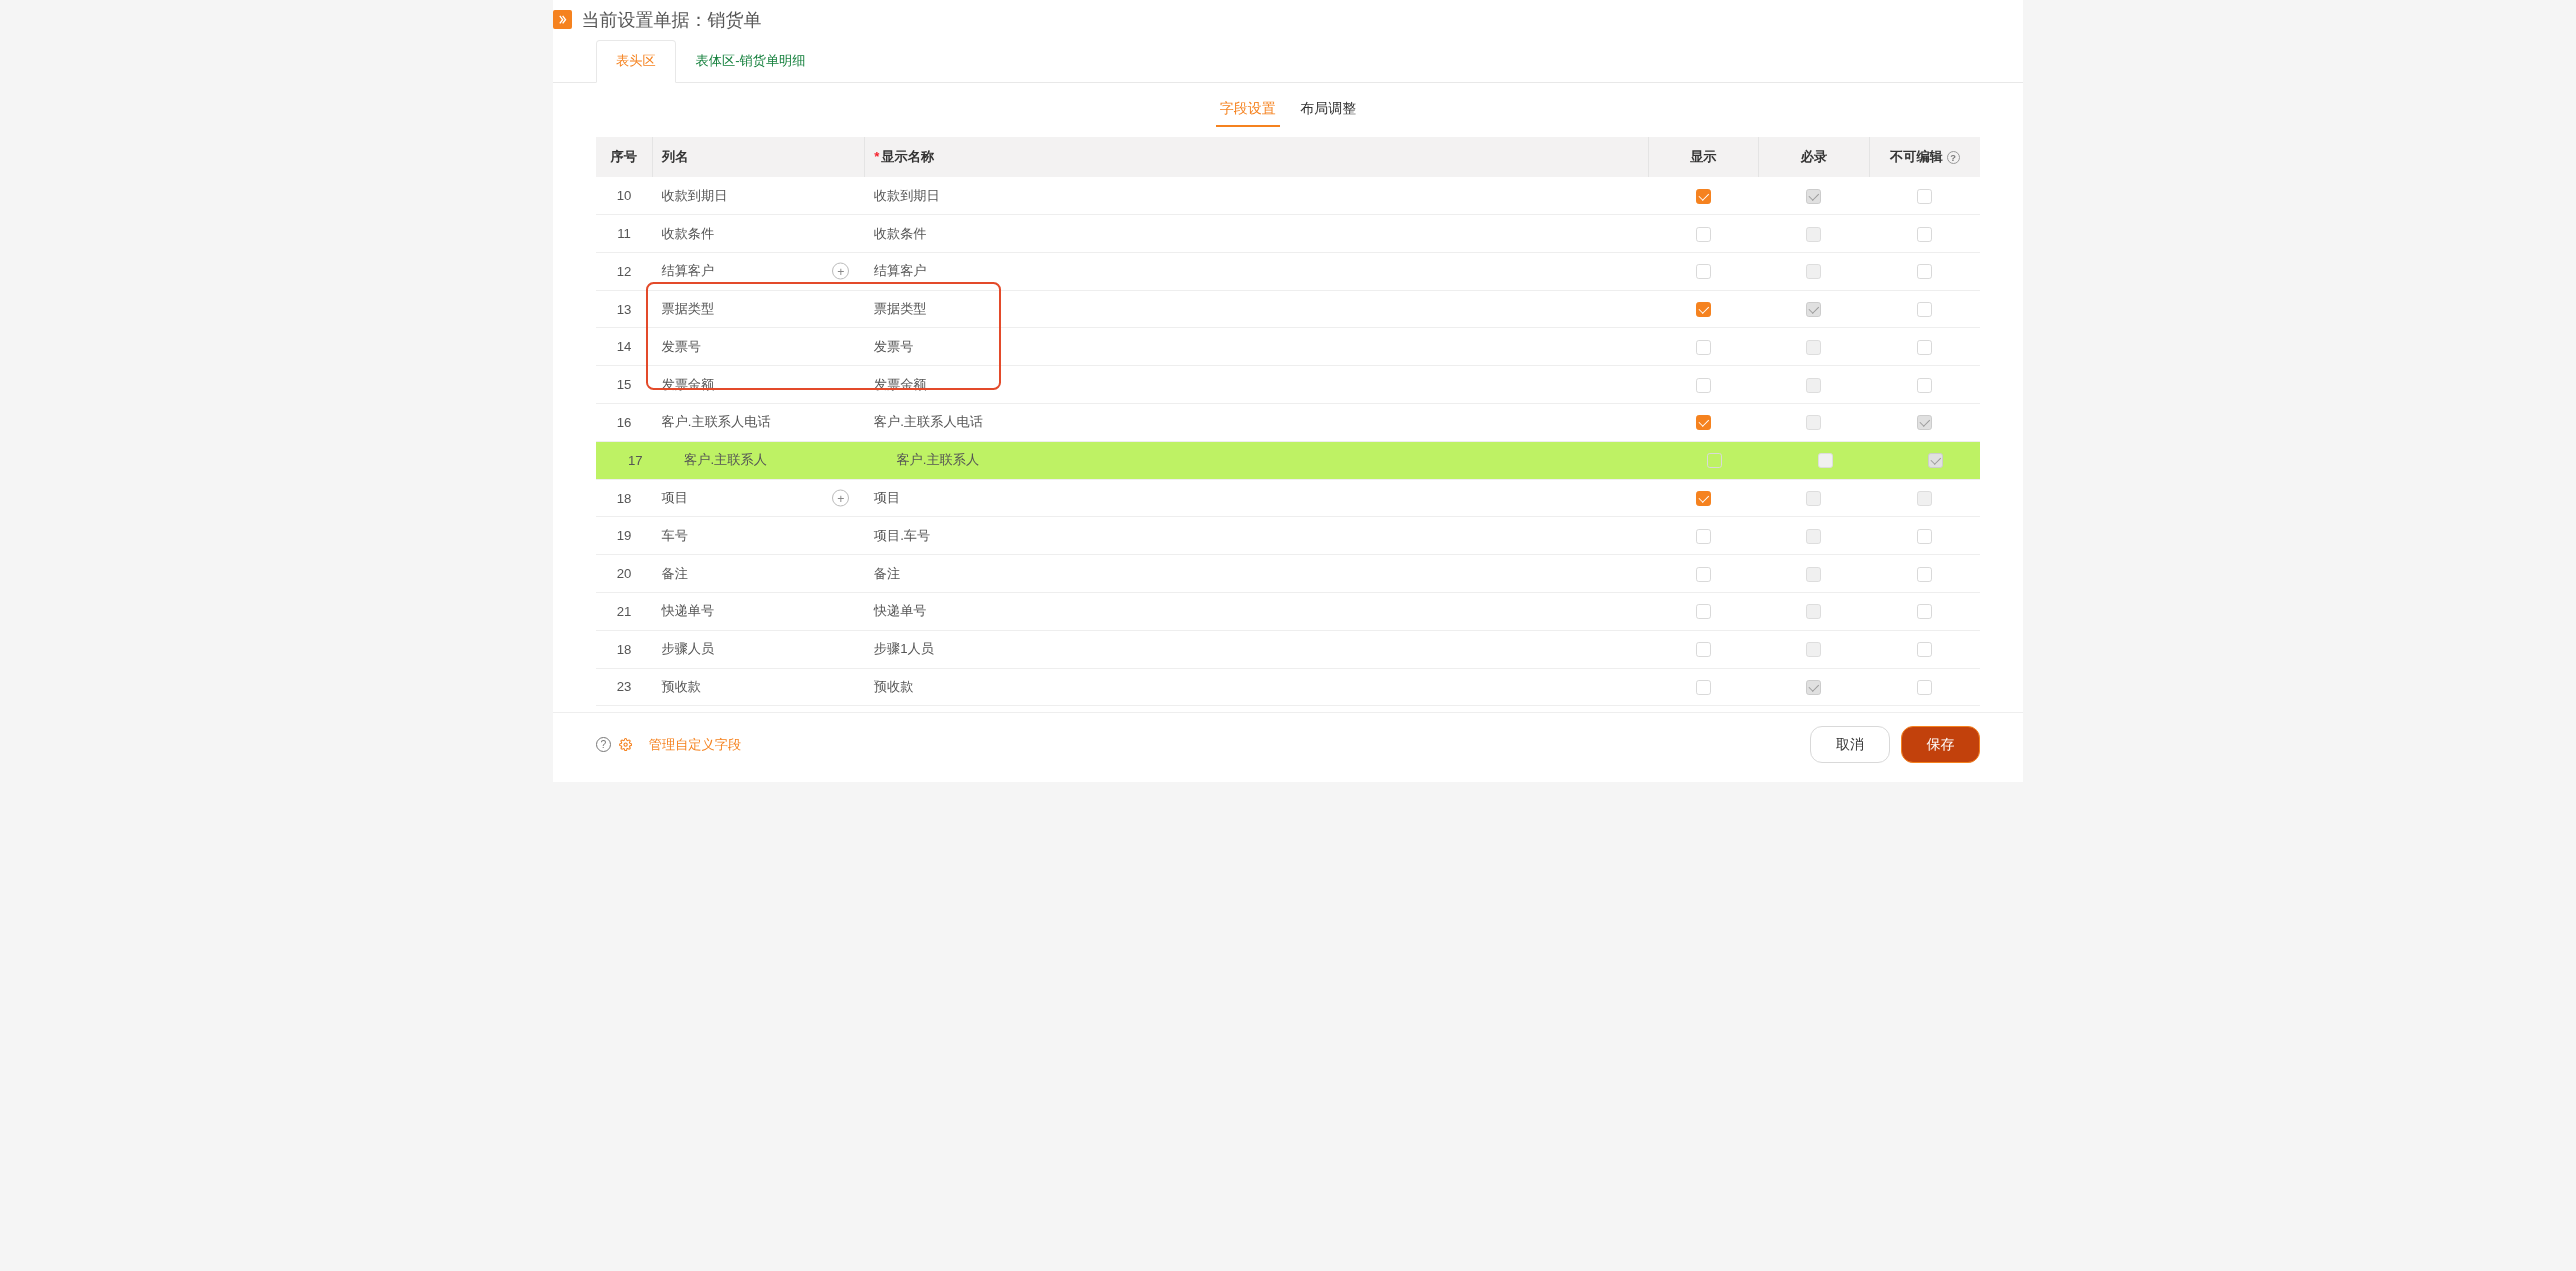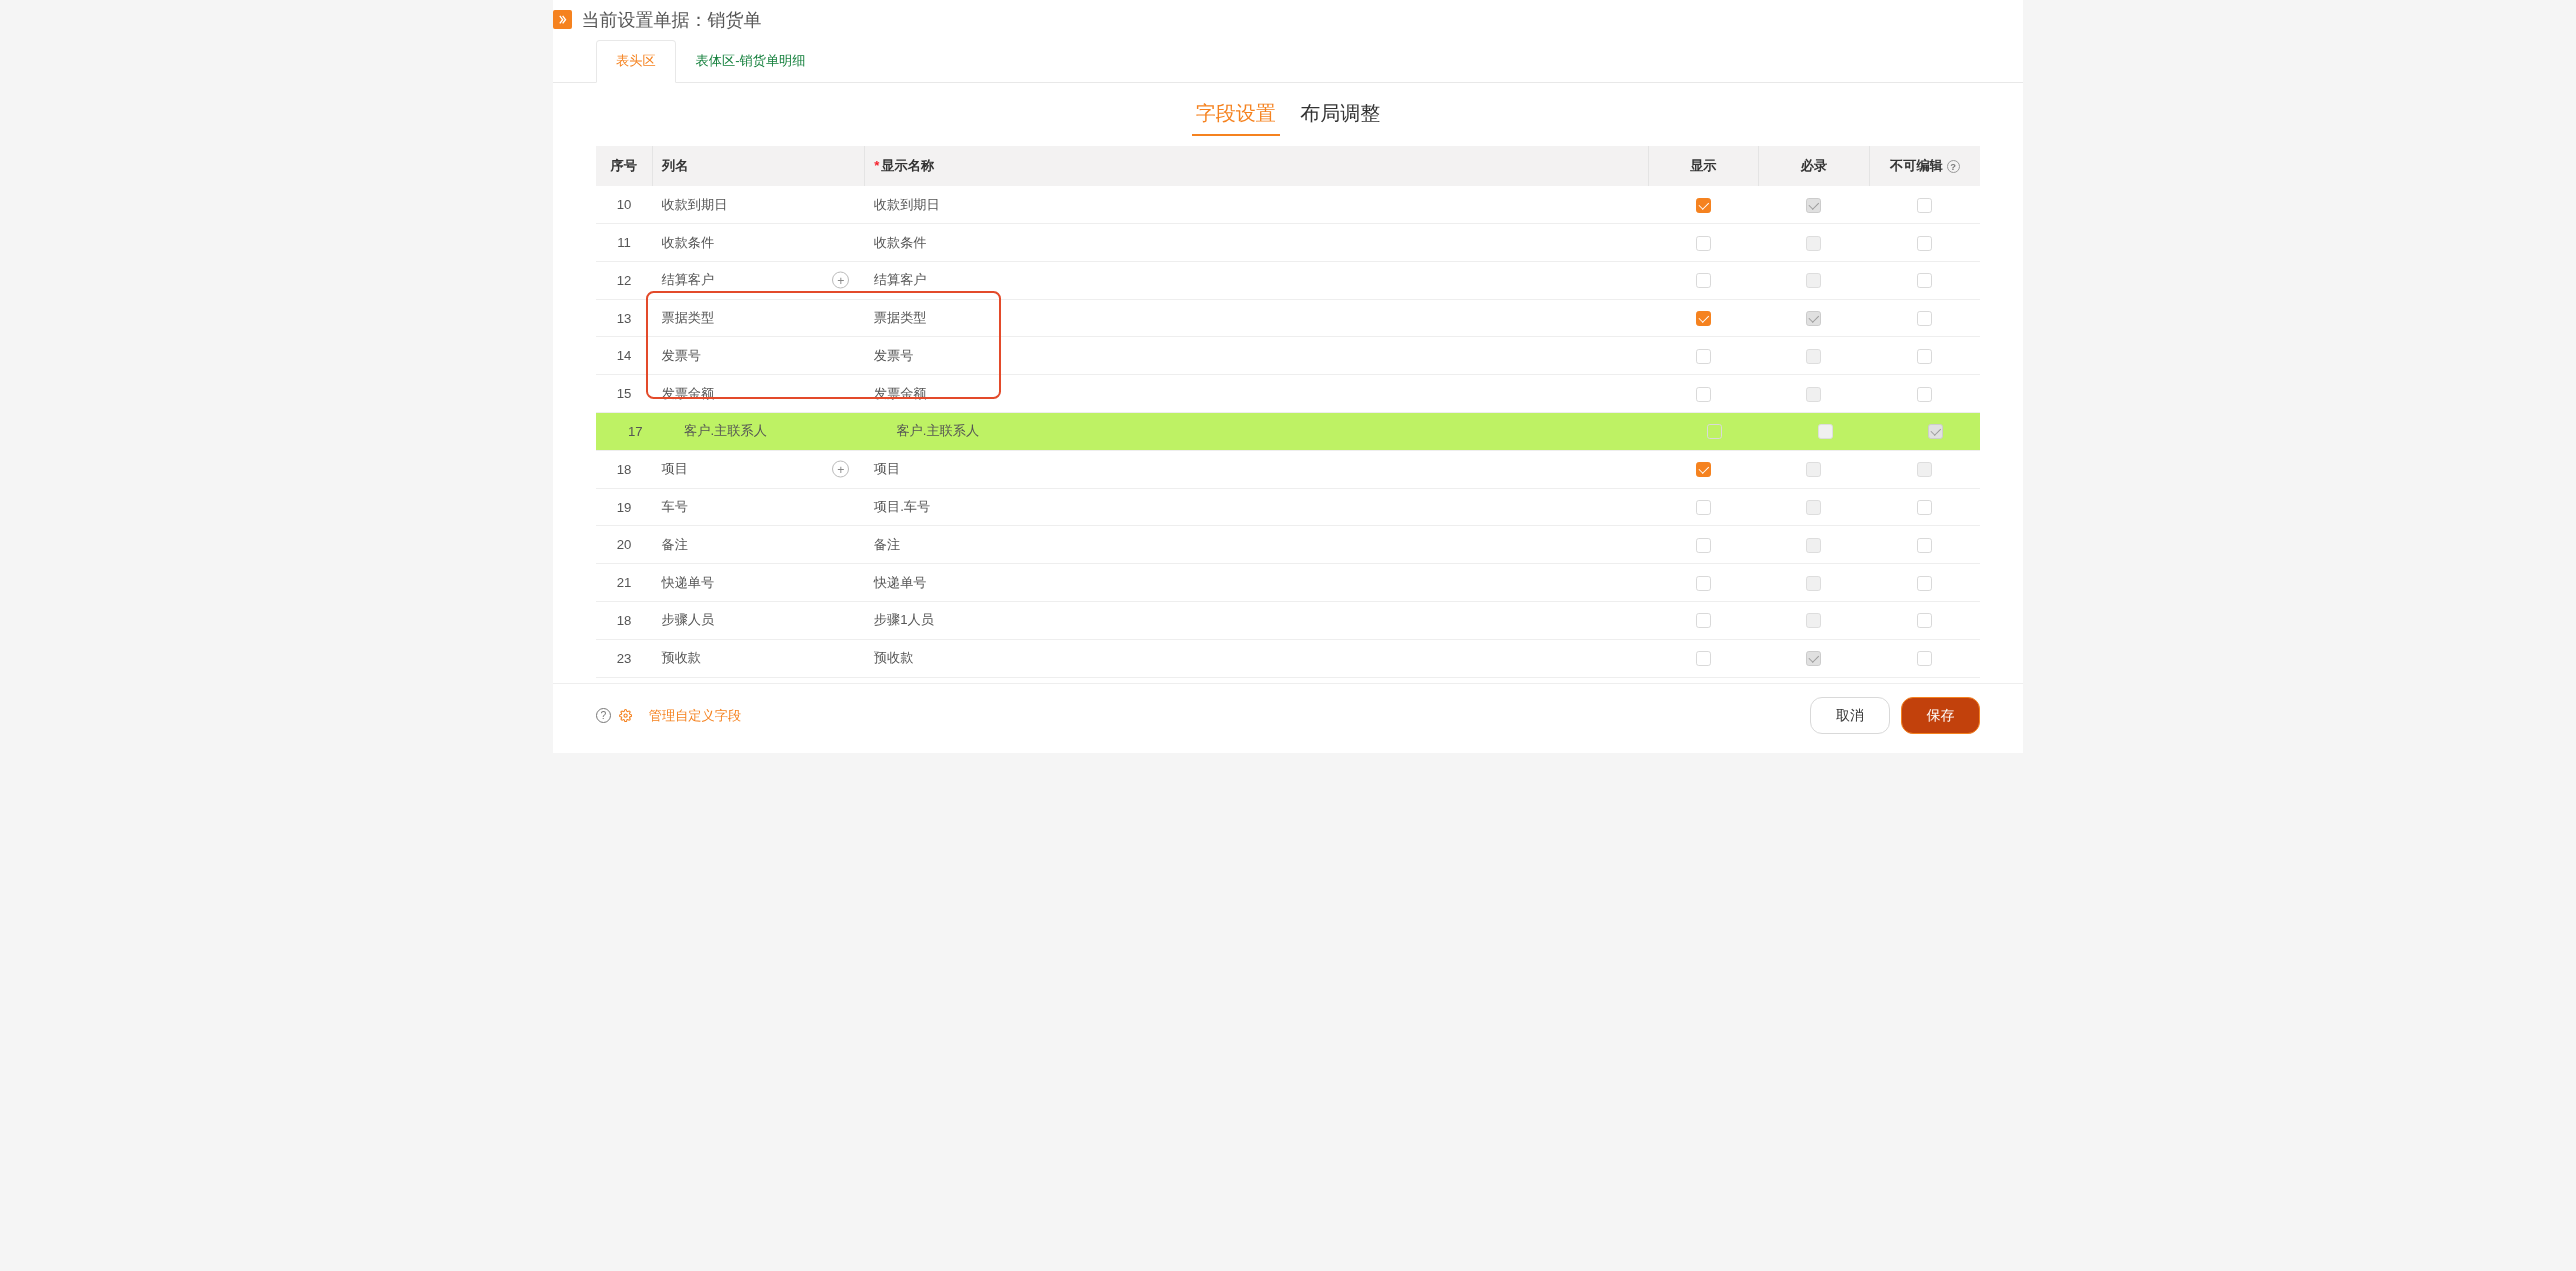--- a/index.html
+++ b/index.html
@@ -59,21 +59,21 @@
 .subtabs {
   display: flex;
   justify-content: center;
   gap: 17px;
   padding: 17px 0 9.4px;
 }
 .subtab {
   cursor: pointer;
   padding: 0 3.8px 7.6px;
   color: #333;
-  font-size: 20px;
+  font-size: 14px;
   text-align: right;
 }
 .subtab.active {
   color: #f5821f;
   border-bottom: 2.8px solid #f5821f;
 }
 .table-wrap {
   padding: 0 43px;
   position: relative;
 }
@@ -283,20 +283,28 @@
             <td class="center"><span class="cb disabled"></span></td>
             <td class="center"><span class="cb"></span></td>
           </tr>
           <tr>
             <td class="center">15</td>
             <td class="col-name"><span>发票金额</span></td>
             <td>发票金额</td>
             <td class="center"><span class="cb"></span></td>
             <td class="center"><span class="cb disabled"></span></td>
             <td class="center"><span class="cb"></span></td>
+          </tr>
+          <tr>
+            <td class="center">16</td>
+            <td class="col-name"><span>客户.主联系人电话</span></td>
+            <td>客户.主联系人电话</td>
+            <td class="center"><span class="cb checked"></span></td>
+            <td class="center"><span class="cb disabled"></span></td>
+            <td class="center"><span class="cb disabled checked"></span></td>
           </tr>
           <tr class="highlighted">
             <td class="center">17</td>
             <td class="col-name"><span>客户.主联系人</span></td>
             <td>客户.主联系人</td>
             <td class="center"><span class="cb"></span></td>
             <td class="center"><span class="cb disabled"></span></td>
             <td class="center"><span class="cb disabled checked"></span></td>
           </tr>
           <tr>

